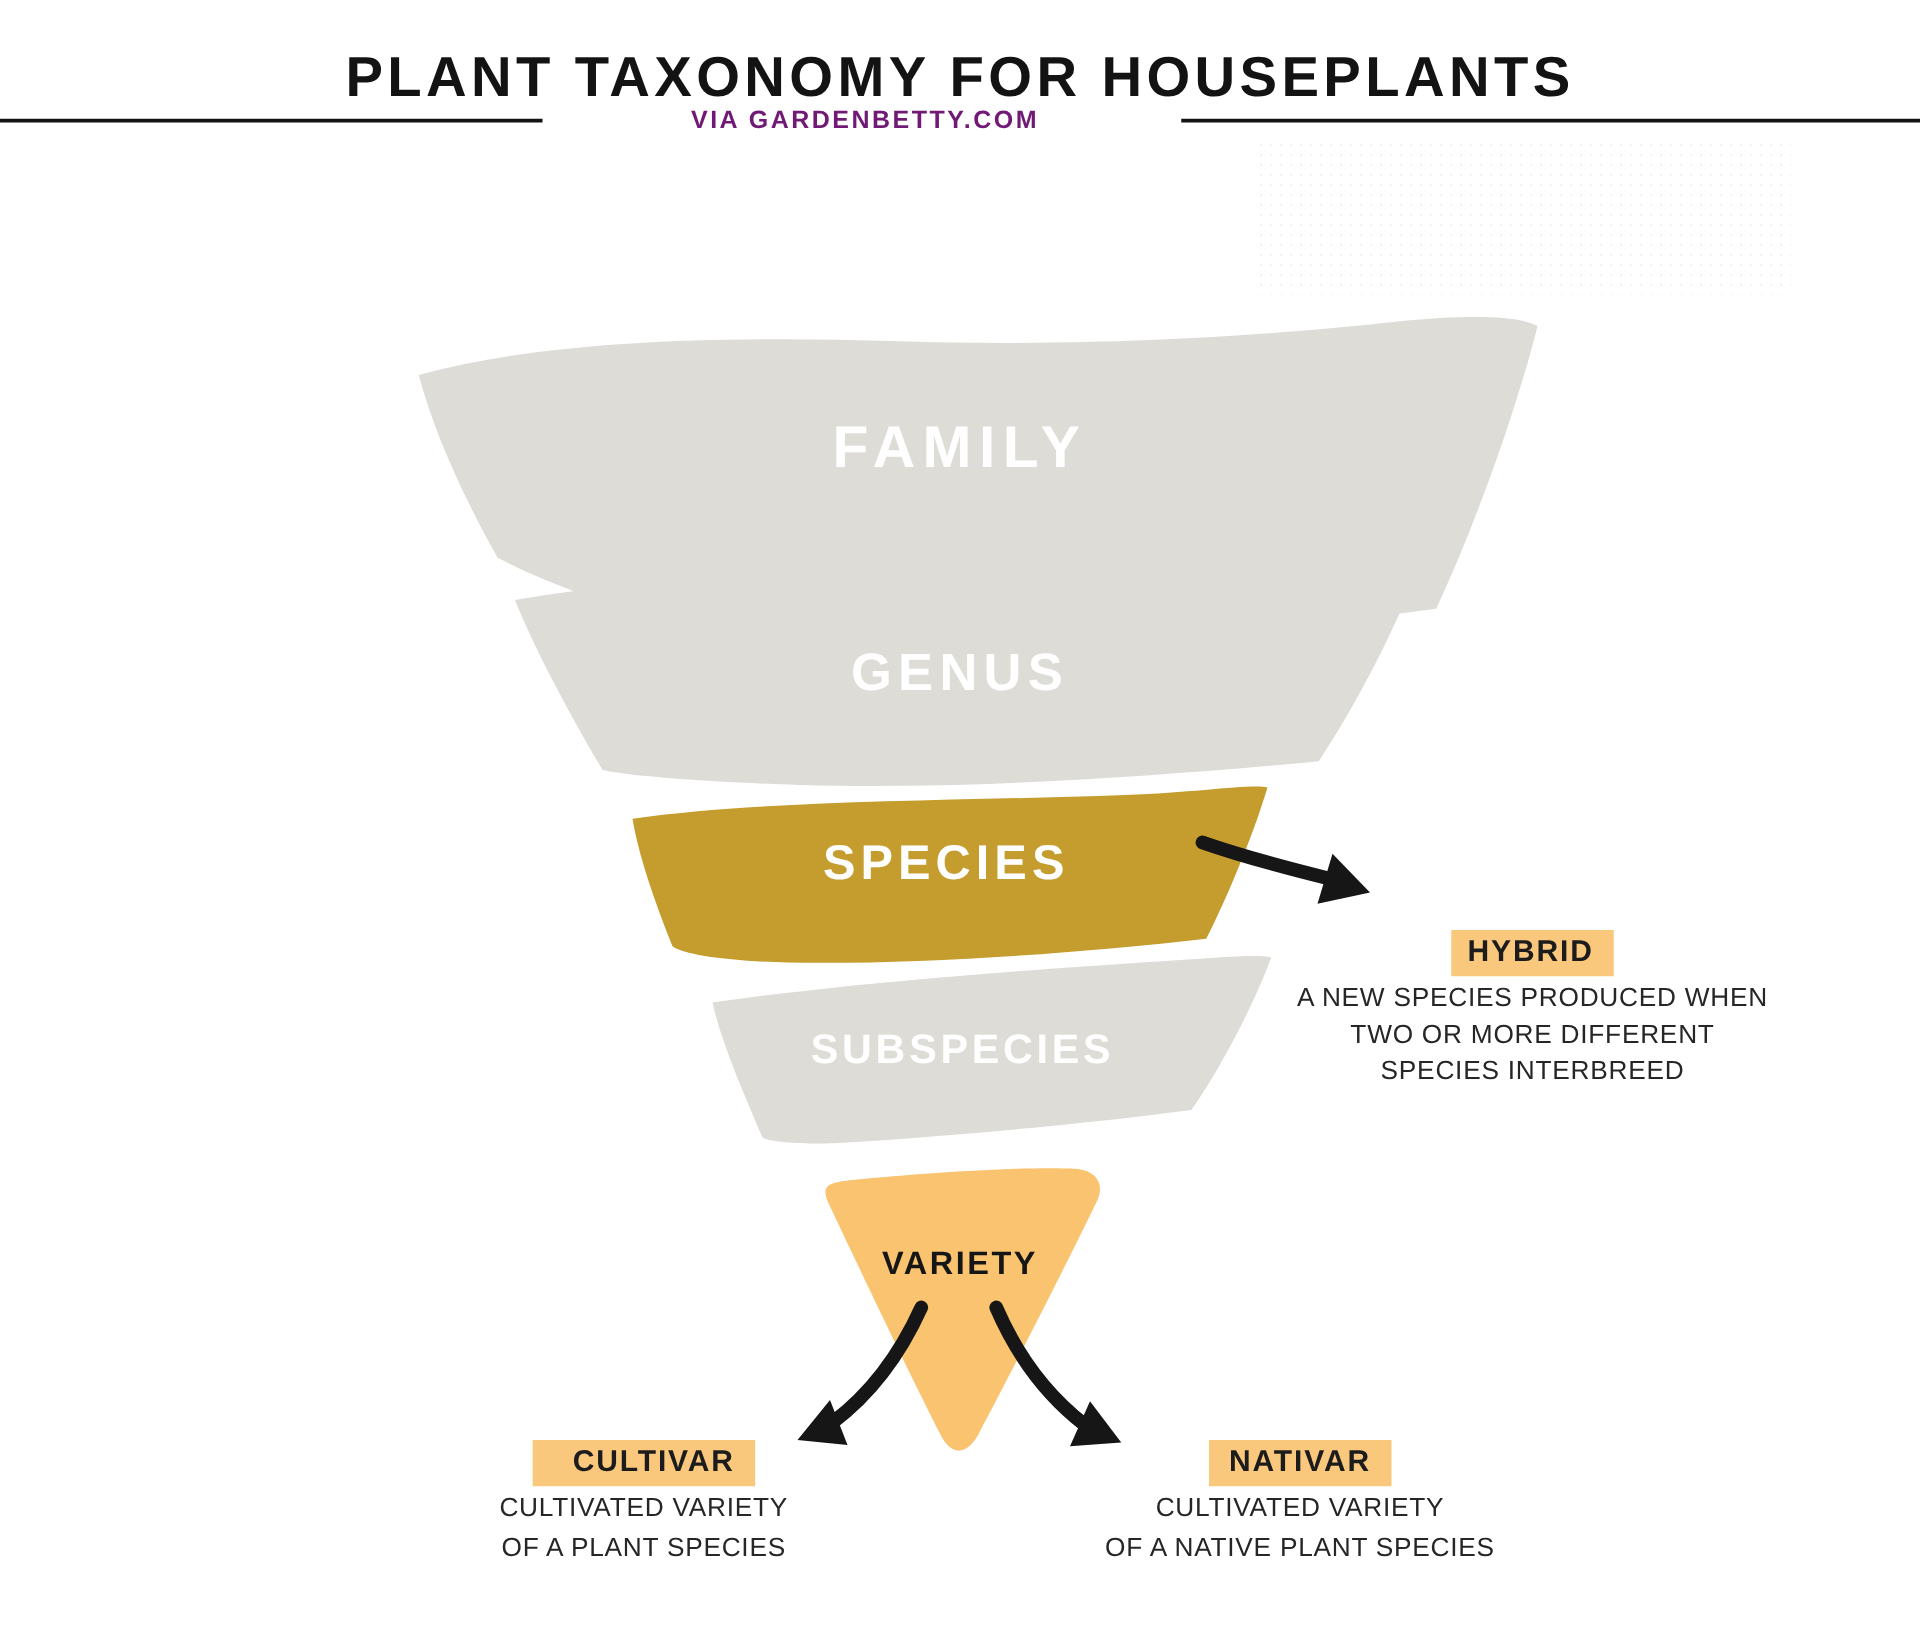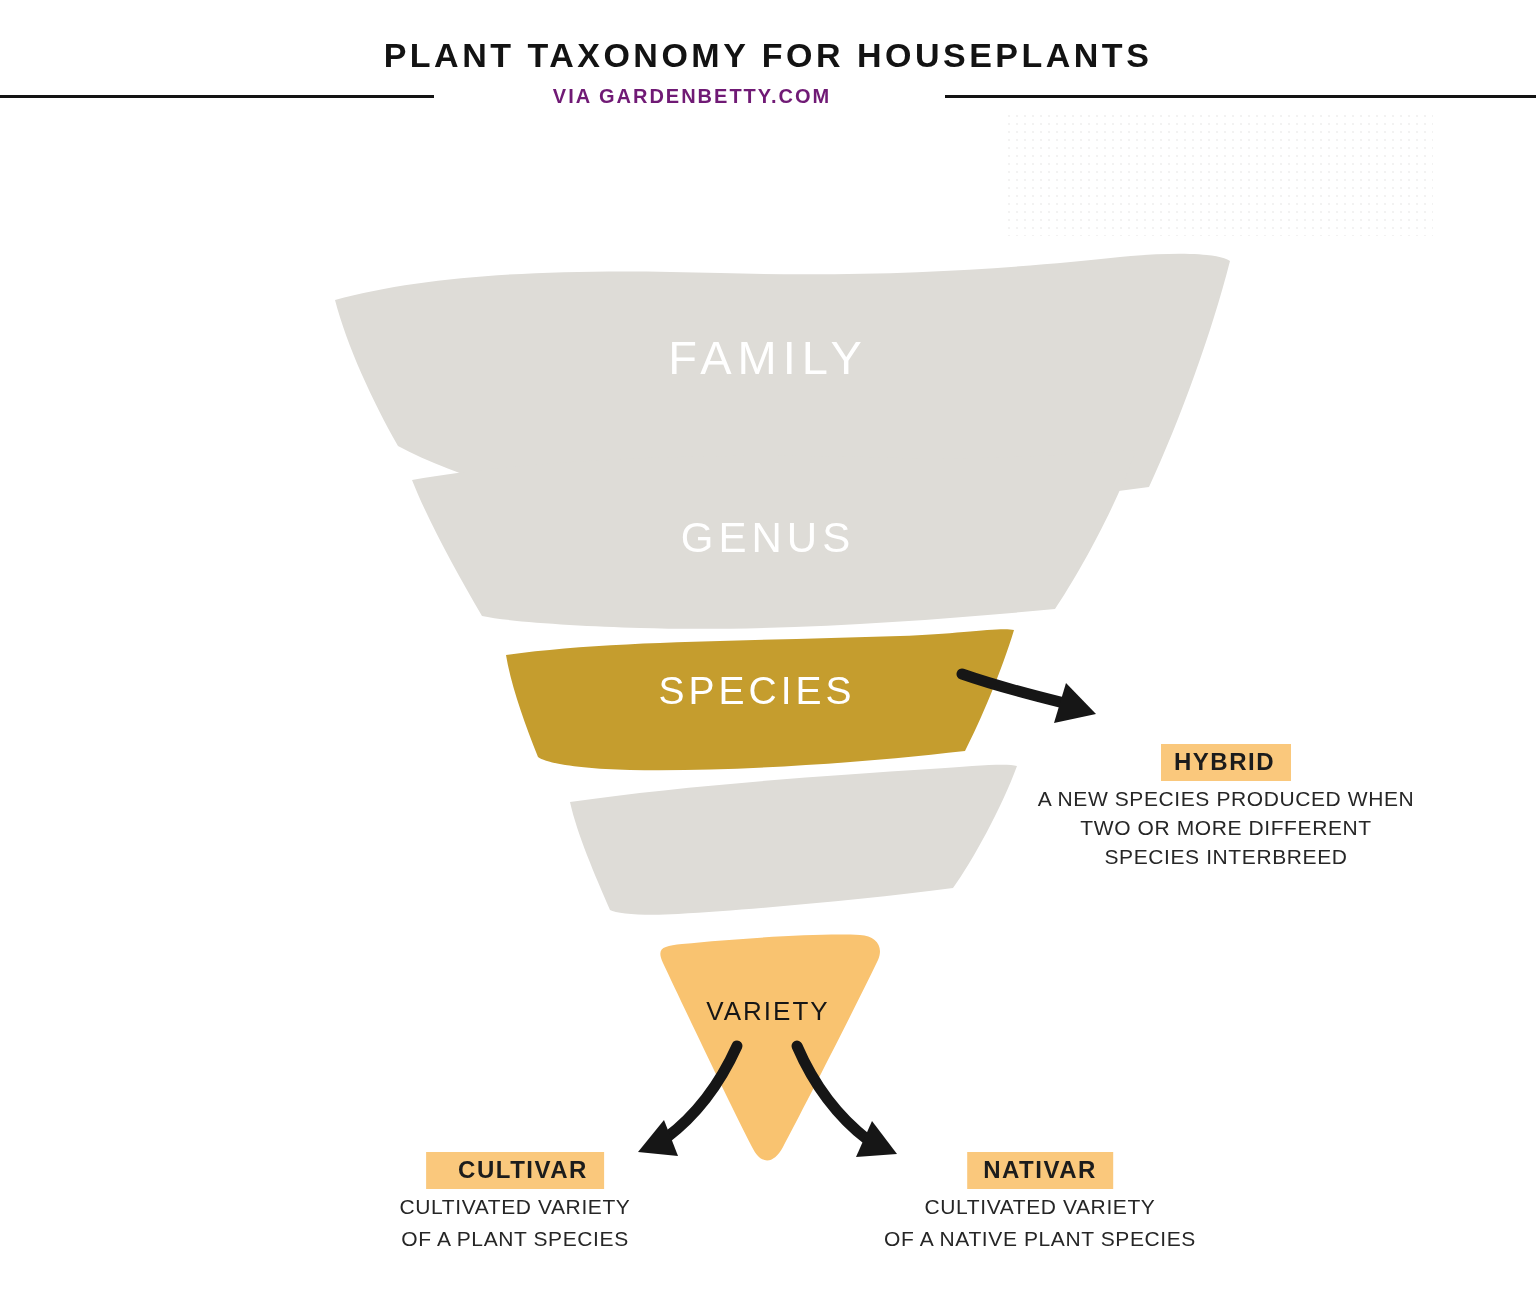--- a/index.html
+++ b/index.html
@@ -13,21 +13,21 @@
     width: 1536px;
     height: 1316px;
     background: #ffffff;
     overflow: hidden;
   }
   
   .title {
     position: absolute;
     top: 36px; left: 0; width: 1536px;
     text-align: center;
-    font-size: 34px;
+    font-size: 45px;
     font-weight: 800;
     letter-spacing: 3.5px;
     color: #131313;
   }
   .subtitle {
     position: absolute;
     top: 85px; left: 0; width: 1384px;
     text-align: center;
     font-size: 20px;
     font-weight: 700;
@@ -54,21 +54,21 @@
   
   .diagram {
     position: absolute;
     left: 0; top: 0;
   }
   
   .lvl {
     position: absolute;
     transform: translate(-50%, -50%);
     color: #ffffff;
-    font-weight: 400;
+    font-weight: 700;
     white-space: nowrap;
   }
   .lvl-family     { left: 768px; top: 357px;  font-size: 47px; letter-spacing: 6px; }
   .lvl-genus      { left: 768px; top: 538px;  font-size: 42px; letter-spacing: 5px; }
   .lvl-species    { left: 757px; top: 691px;  font-size: 39px; letter-spacing: 4px; }
   .lvl-subspecies { left: 770px; top: 839px;  font-size: 33px; letter-spacing: 3px; }
   .lvl-variety    { left: 768px; top: 1011px; font-size: 26px; letter-spacing: 2px; color: #161616; }
   
   .badge {
     position: absolute;
@@ -164,20 +164,21 @@
 
     <g>
       <path d="M 797 1046 C 816 1090, 842 1120, 868 1140" fill="none" stroke-width="11" stroke-linecap="round" stroke="#161616"></path>
       <path d="M 897 1154 L 872 1121 L 856 1157 Z" stroke-linejoin="round" fill="#161616"></path>
     </g>
   </svg>
 
   <div class="lvl lvl-family">FAMILY</div>
   <div class="lvl lvl-genus">GENUS</div>
   <div class="lvl lvl-species">SPECIES</div>
+  <div class="lvl lvl-subspecies">SUBSPECIES</div>
   <div class="lvl lvl-variety">VARIETY</div>
 
   <div class="badge badge-hybrid" style="background-color: rgb(250, 200, 124); padding-left: 13px;">HYBRID</div>
   <div class="desc desc-hybrid">
     <div>A NEW SPECIES PRODUCED WHEN</div>
     <div>TWO OR MORE DIFFERENT</div>
     <div>SPECIES INTERBREED</div>
   </div>
 
   <div class="badge badge-cultivar" style="background-color: rgb(250, 200, 124); padding-left: 32px;">CULTIVAR</div>

